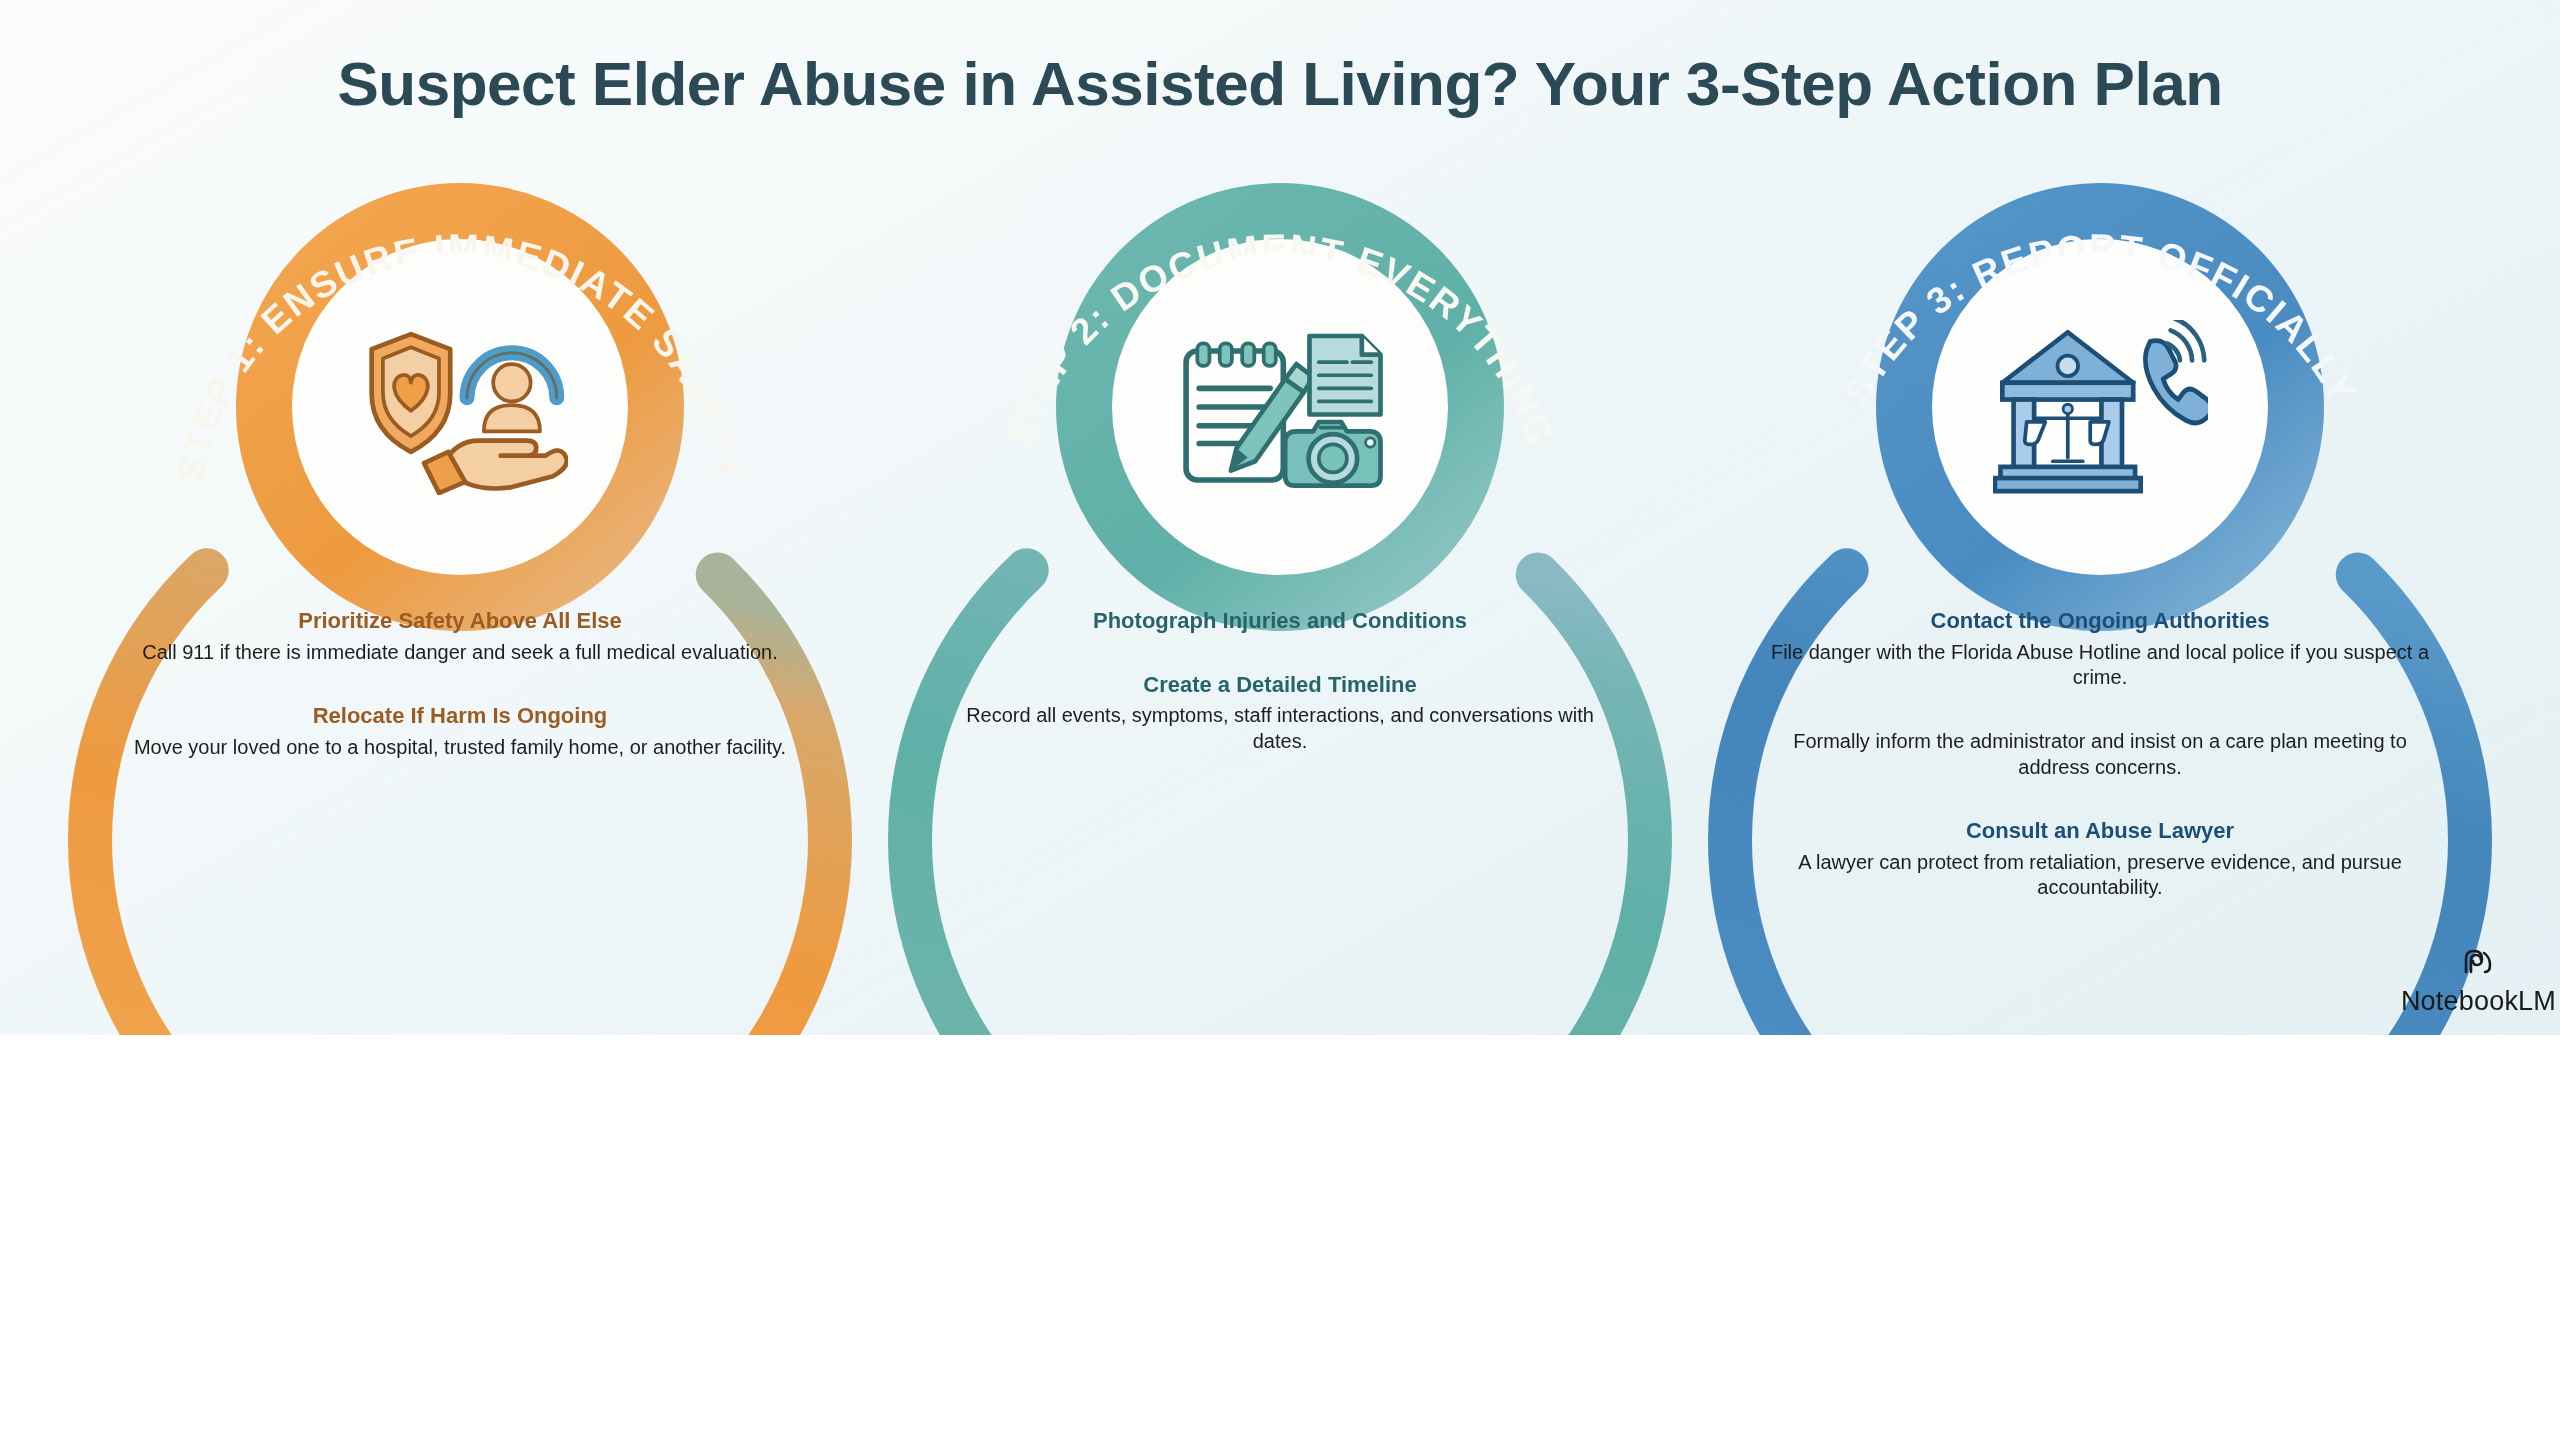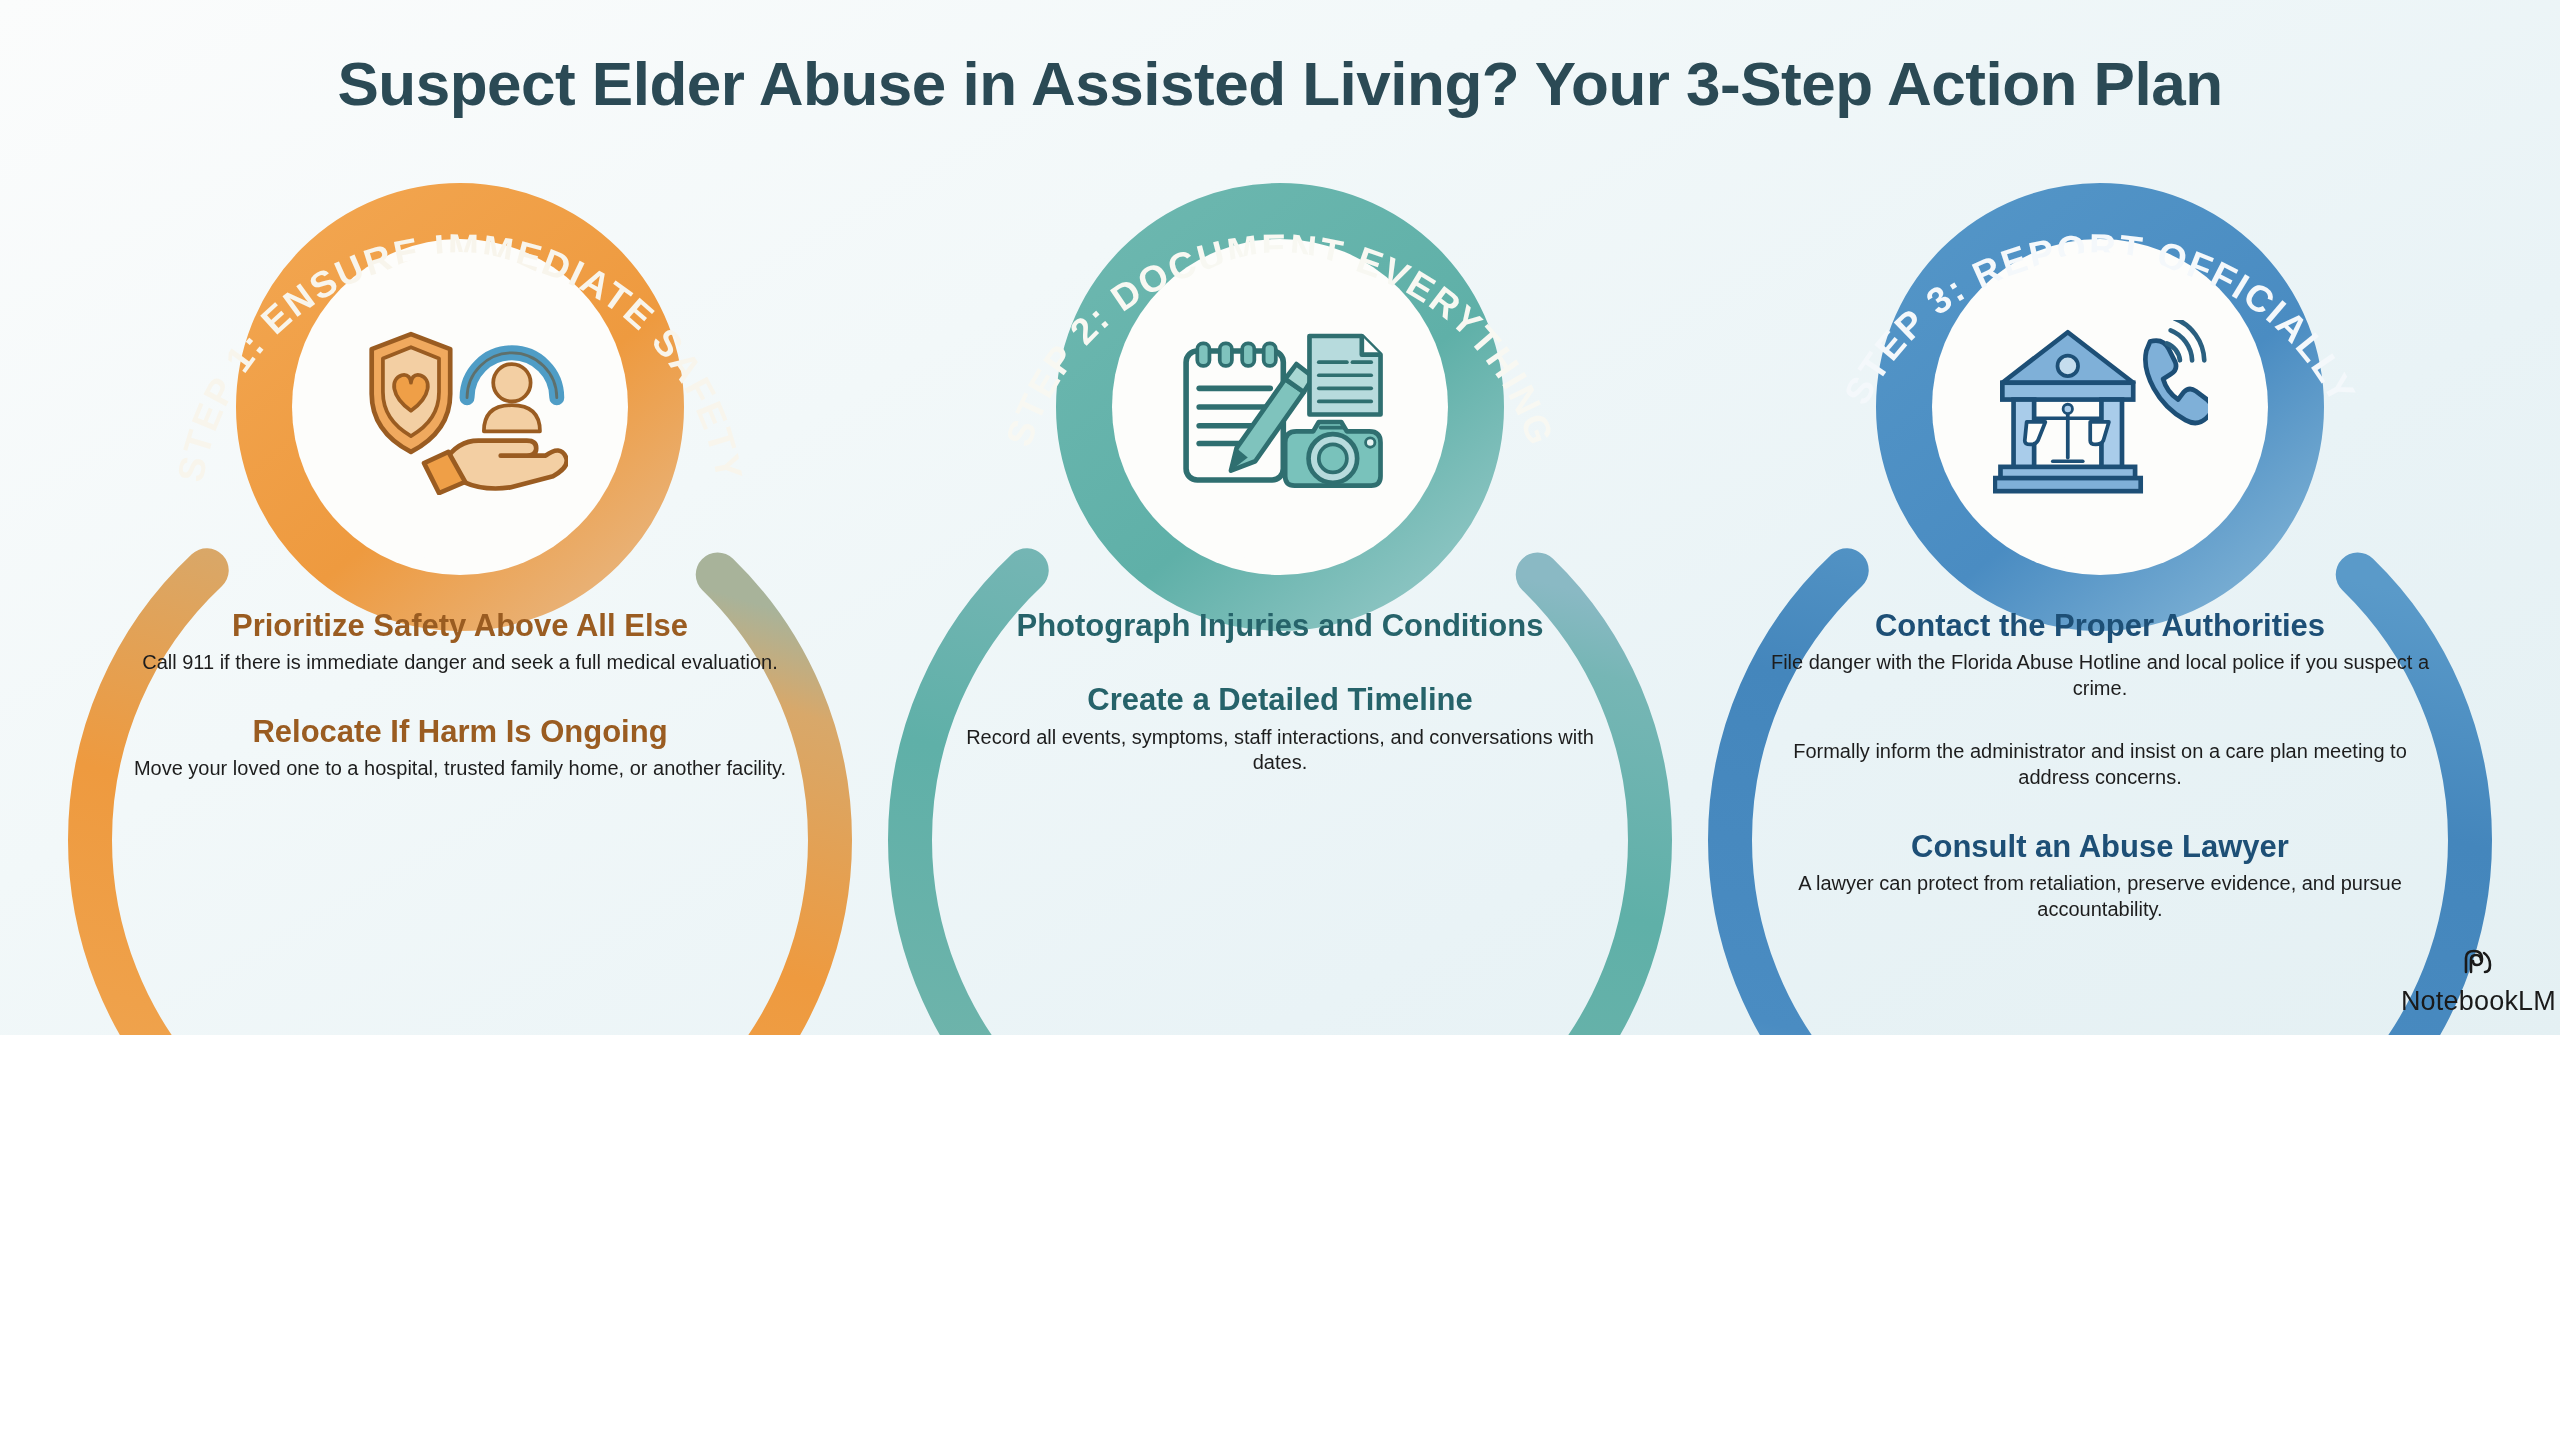--- a/index.html
+++ b/index.html
@@ -69,21 +69,21 @@
   .text-block {
     position: absolute;
     left: 78px;
     top: 418px;
     width: 684px;
     text-align: center;
   }
   .item { margin-bottom: 38px; }
   .item:last-child { margin-bottom: 0; }
   .item-head {
-    font-size: 31px;
+    font-size: 22px;
     font-weight: 700;
     line-height: 1.17;
     margin-bottom: 6px;
   }
   .item-body {
     font-size: 20px;
     line-height: 1.28;
     color: #1d1d1d;
   }
   #col1 .item-head { color: #9a5c21; }
@@ -303,21 +303,21 @@
         <g fill="none" stroke="#2a5f7f" stroke-width="5" stroke-linecap="round">
           <path d="M200 42 A 22 22 0 0 0 186 24"></path>
           <path d="M213 42 A 36 36 0 0 0 190 10"></path>
           <path d="M226 42 A 50 50 0 0 0 194 -3"></path>
         </g>
       </svg>
     </div>
 
     <div class="text-block">
       <div class="item">
-        <div class="item-head">Contact the Proper Authorities</div>
+        <div class="item-head">Contact the Ongoing Authorities</div>
         <div class="item-body">File danger with the Florida Abuse Hotline and local police if you suspect a crime.</div>
       </div>
       <div class="item">
         <div class="item-body">Formally inform the administrator and insist on a care plan meeting to address concerns.</div>
       </div>
       <div class="item">
         <div class="item-head">Consult an Abuse Lawyer</div>
         <div class="item-body">A lawyer can protect from retaliation, preserve evidence, and pursue accountability.</div>
       </div>
     </div>

